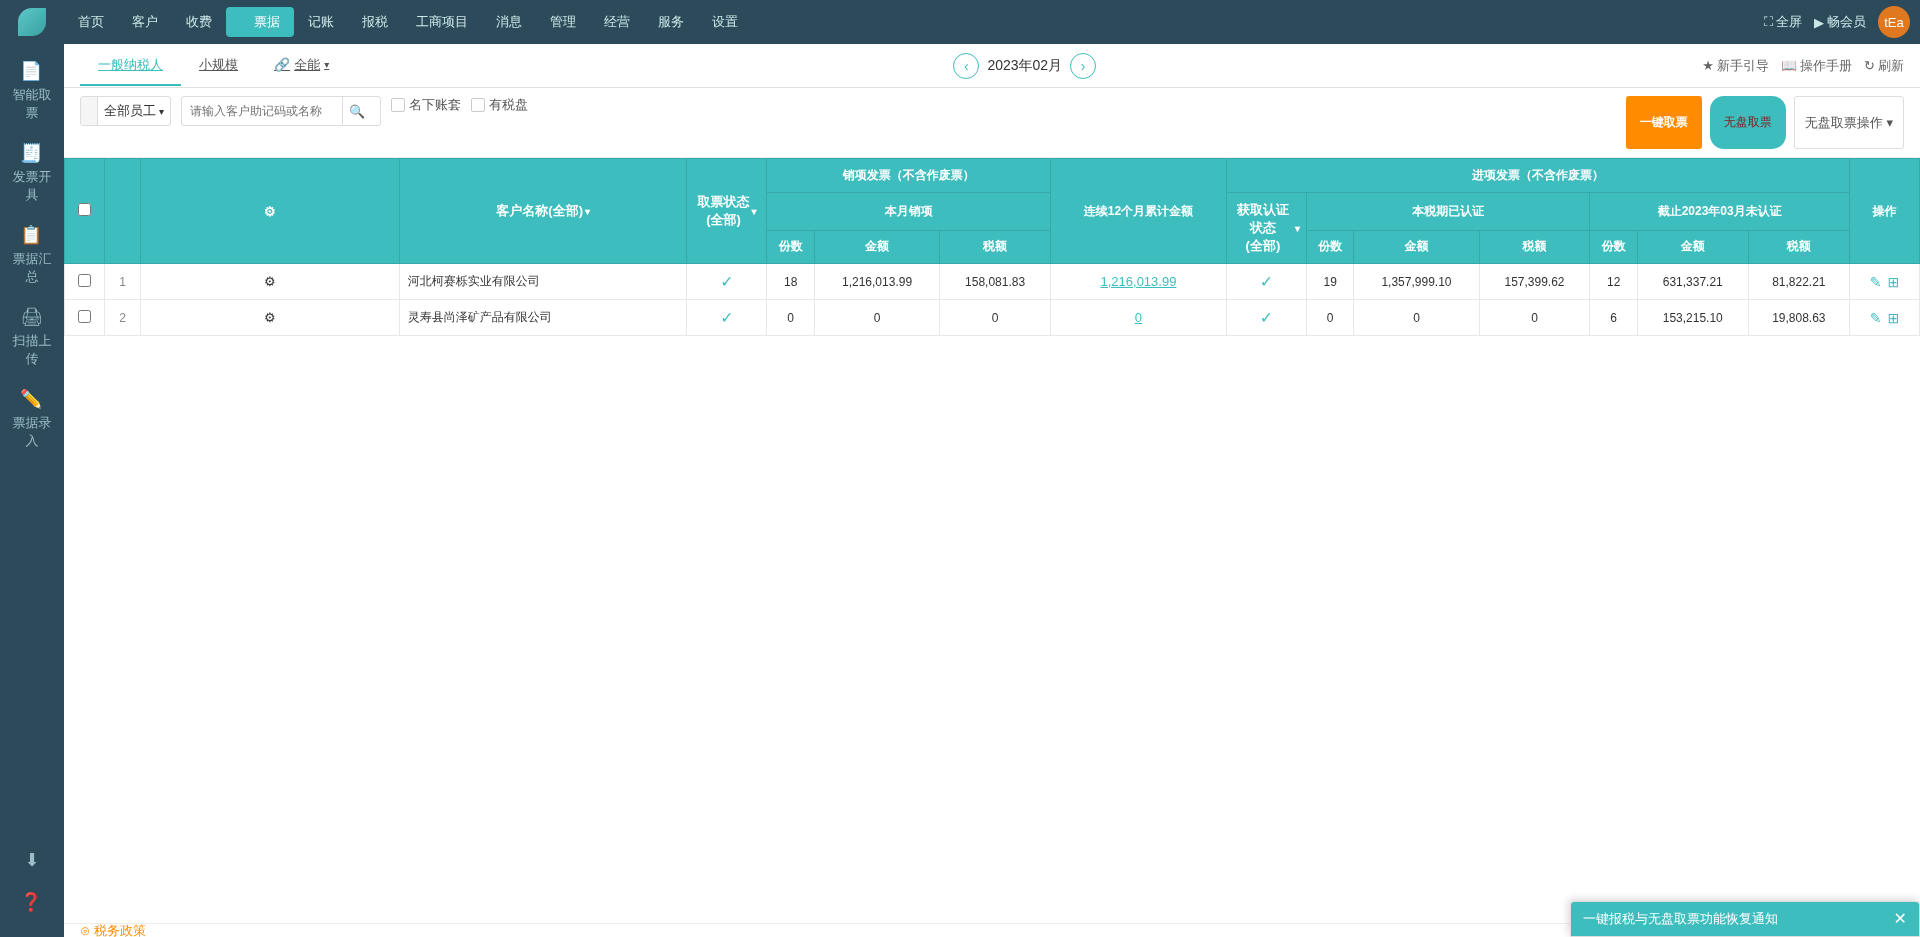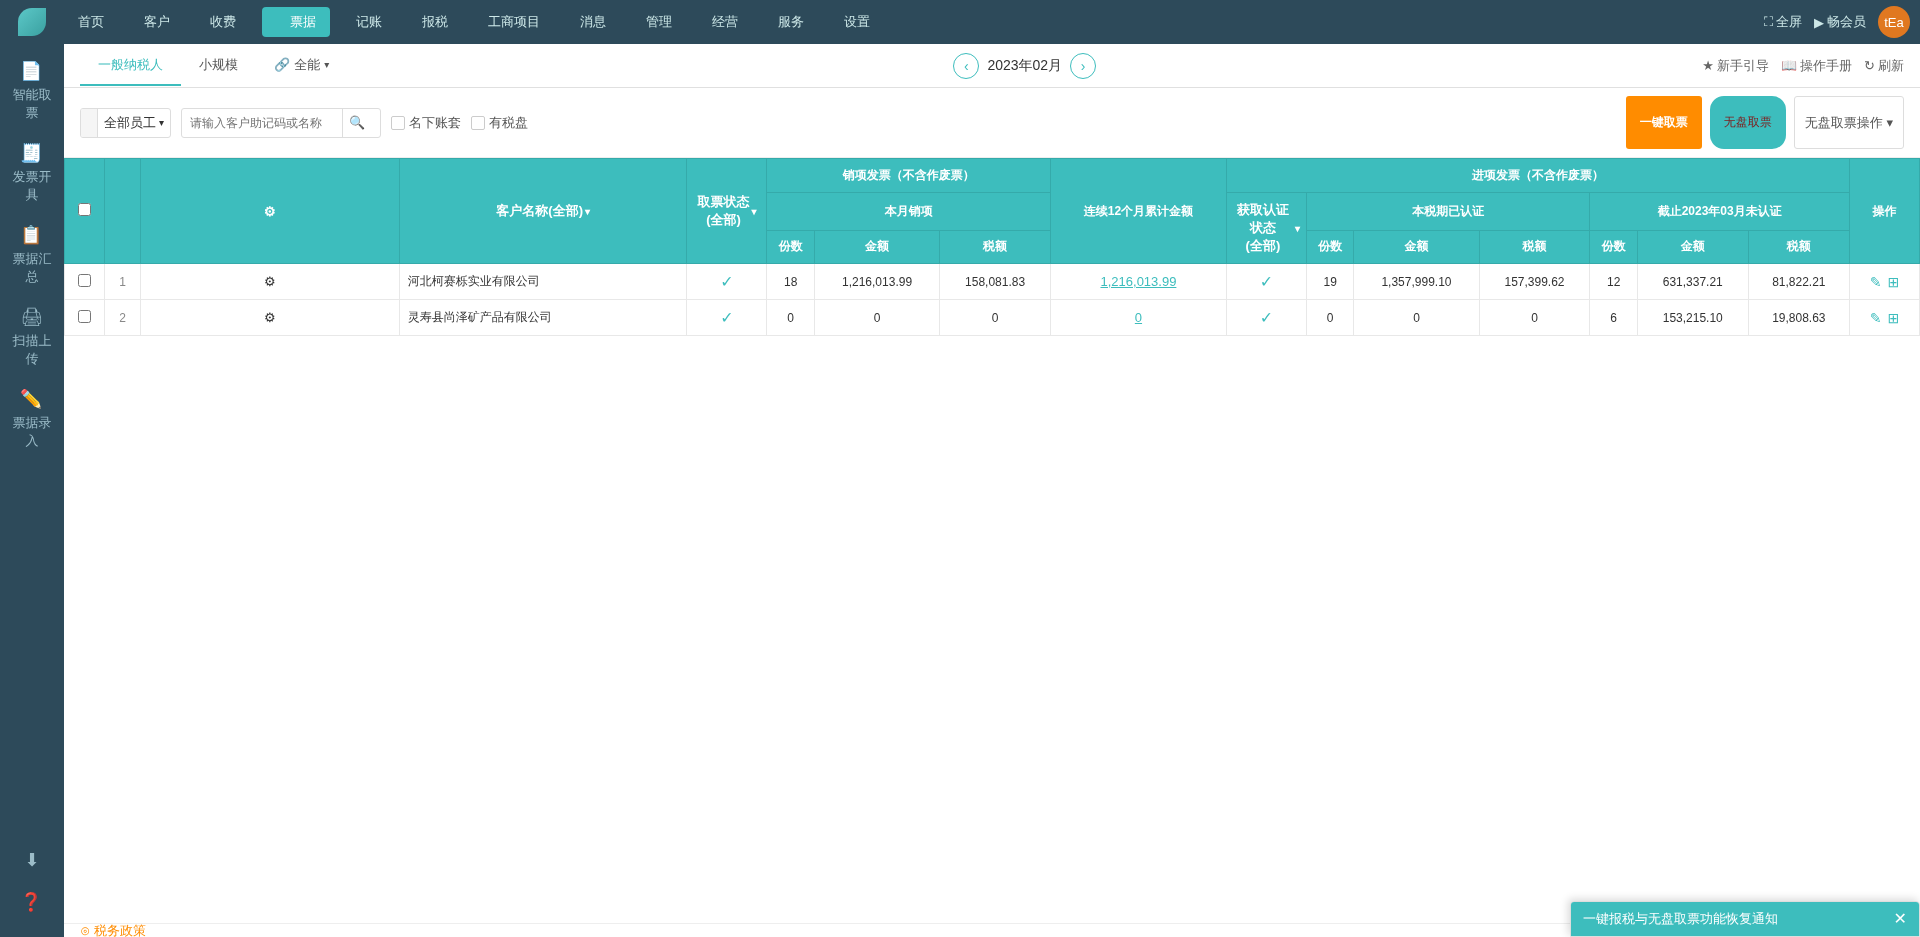--- a/index.html
+++ b/index.html
@@ -25,21 +25,21 @@
     .logo-leaf {
       width: 28px; height: 28px;
       background: linear-gradient(135deg, #5cc8c8, #3aa0a0);
       border-radius: 50% 0 50% 0;
       position: relative;
     }
     .top-nav .nav-items {
       display: flex;
       align-items: flex-start;
       flex: 1;
-      gap: 12px;
+      gap: 0;
     }
     .nav-item {
       color: #cde8e8;
       padding: 6px 14px;
       border-radius: 3px;
       cursor: pointer;
       font-size: 13px;
       white-space: nowrap;
     }
     .nav-item.active {
@@ -137,21 +137,21 @@
       gap: 0;
     }
     .tab-btn {
       padding: 10px 18px;
       border: none;
       background: transparent;
       cursor: pointer;
       font-size: 13px;
       color: #555;
       border-bottom: 2px solid transparent;
-      display: flex; align-items: center; gap: 4px;
+      display: flex; align-items: center; gap: 4px; text-decoration: underline;
     }
     .tab-btn.active {
       color: #3dbdbd;
       border-bottom: 2px solid #3dbdbd;
       font-weight: 500;
     }
     .tab-bar-center {
       display: flex; align-items: center; gap: 10px; color: #555;
     }
     .period-nav {
@@ -169,21 +169,21 @@
     }
     .tab-bar-right .action-link {
       display: flex; align-items: center; gap: 3px; cursor: pointer; color: #666;
     }
 
     
     .toolbar {
       background: #fff;
       padding: 8px 16px;
       display: flex;
-      align-items: center;
+      align-items: flex-start;
       gap: 10px;
       border-bottom: 1px solid #eee;
       flex-shrink: 0;
     }
     .employee-selector {
       display: flex; align-items: center; border: 1px solid #ddd;
       border-radius: 3px; background: #fff; height: 30px; overflow: hidden;
     }
     .employee-label {
       background: #f5f5f5; padding: 0 8px; height: 100%;

